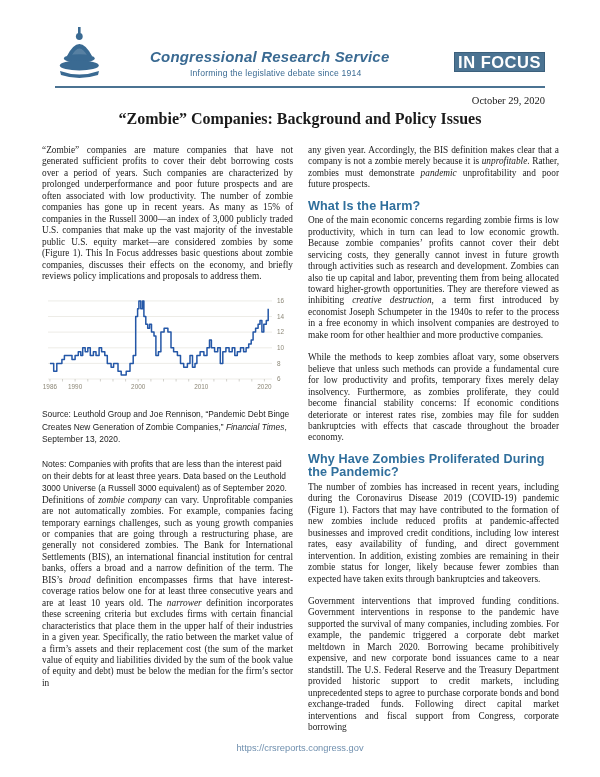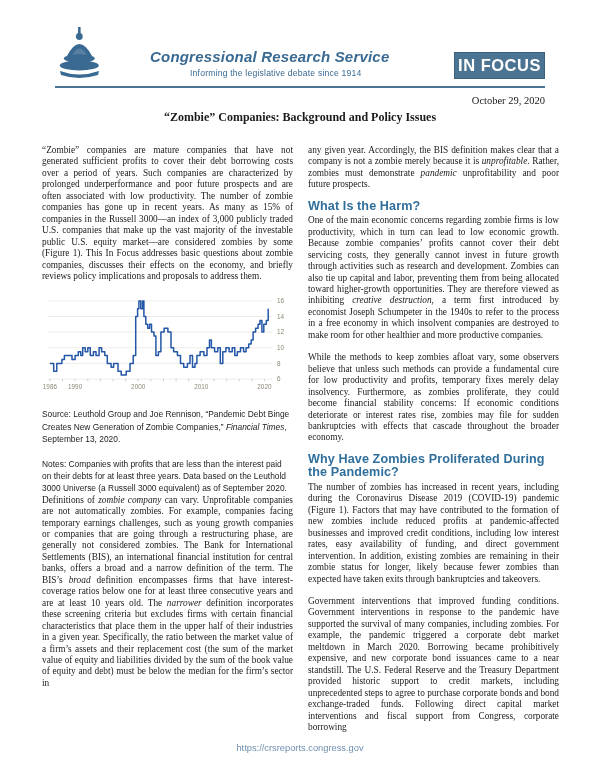--- a/index.html
+++ b/index.html
@@ -11,28 +11,28 @@
   .page{position:relative;width:600px;height:777px;background:#fff;overflow:hidden;
         font-family:"Liberation Serif",serif;color:var(--ink);}
   
   .logo-wrap{position:absolute;left:58px;top:26px;display:flex;align-items:flex-start;gap:40px;}
   .capitol{width:44px;height:56px;margin-right:8px;}
   .org-block{padding-top:22px;}
   .org-name{font-family:"Liberation Sans",sans-serif;font-weight:bold;font-style:italic;
             font-size:15px;color:var(--brand);letter-spacing:.2px;white-space:nowrap;}
   .tagline{font-family:"Liberation Sans",sans-serif;font-weight:normal;font-size:8.6px;
            color:var(--brand);margin-top:3px;letter-spacing:.2px;padding-left:40px;}
-  .badge{position:absolute;right:55px;top:52px;width:91px;height:27px;background:var(--badge);
+  .badge{position:absolute;right:55px;top:52px;width:91px;height:20px;background:var(--badge);
          border:1px solid #3c607c;color:#fff;font-family:"Liberation Sans",sans-serif;
          font-weight:bold;font-size:16.5px;display:flex;align-items:center;justify-content:center;
          letter-spacing:.5px;}
   .rule{position:absolute;left:55px;right:55px;top:86px;height:2px;background:var(--rule);}
   .doc-date{position:absolute;top:95px;right:55px;font-size:10.5px;}
   .doc-title{position:absolute;top:110px;left:0;right:0;text-align:center;
-             font-size:12px;font-weight:bold;}
+             font-size:16px;font-weight:bold;}
   
   .cols{position:absolute;left:42px;right:40px;top:145px;display:flex;gap:15px;}
   .col{width:251px;font-size:9.3px;line-height:11.45px;text-align:justify;}
   .para{margin-bottom:0;}
   .gap{height:11px;}
   .b{font-weight:normal;}
   .it{font-style:italic;}
   h2.sec{font-family:"Liberation Sans",sans-serif;color:var(--heading);
          font-size:12.6px;line-height:13.5px;font-weight:bold;text-align:left;
          margin:9px 0 2px 0;letter-spacing:.1px;}

